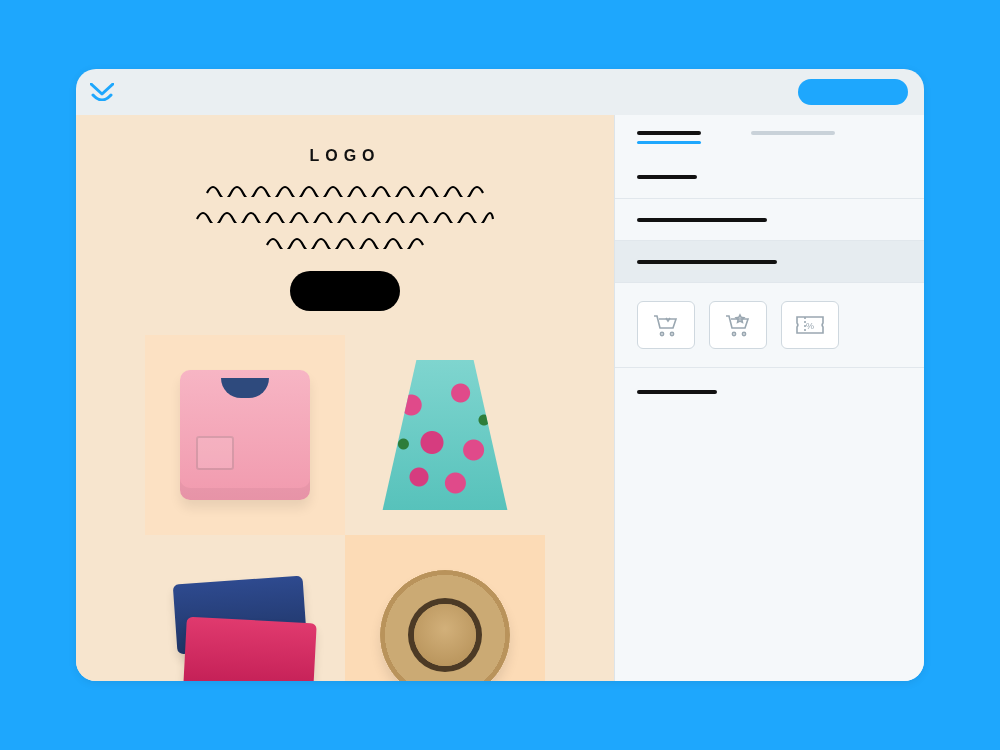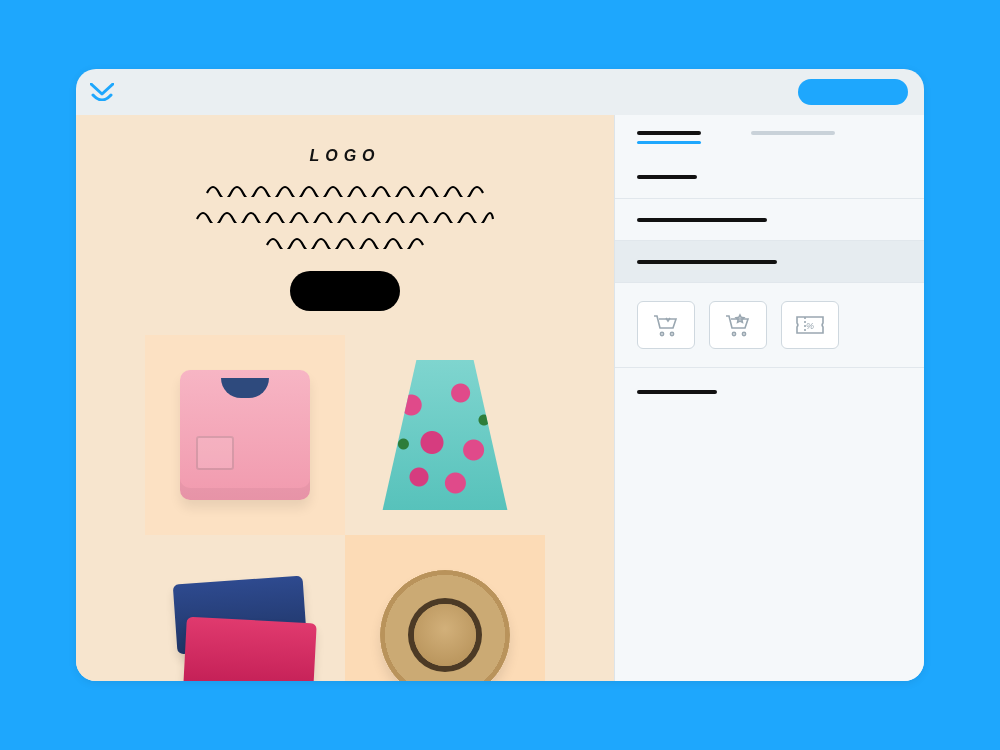--- a/index.html
+++ b/index.html
@@ -33,21 +33,20 @@
   .pill-btn {
     width: 110px;
     height: 26px;
     background: #1EA7FD;
     border-radius: 13px;
   }
   .content {
     flex: 1;
     display: flex;
     min-height: 0;
-    font-style: italic;
   }
   
   .canvas {
     flex: 1;
     background: #F7E5CE;
     overflow: hidden;
     position: relative;
   }
   .hero {
     display: flex;

